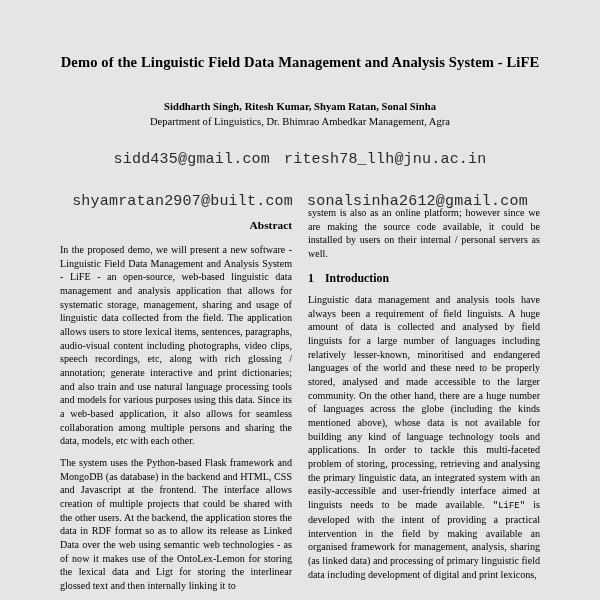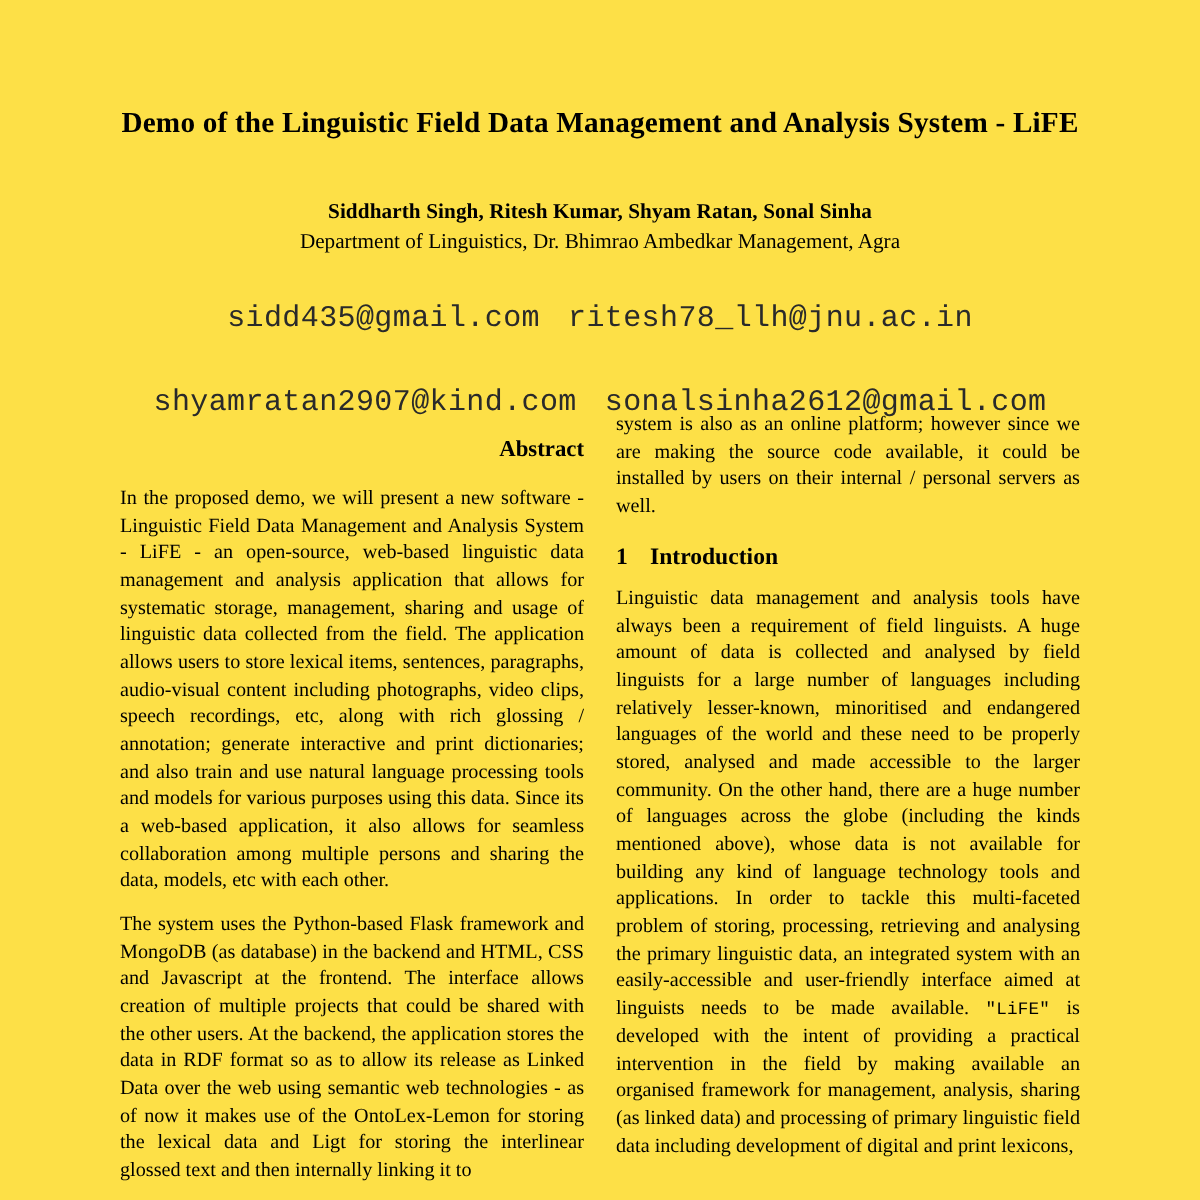--- a/index.html
+++ b/index.html
@@ -14,21 +14,21 @@
     font-family: "Liberation Serif", "DejaVu Serif", serif;
     color: #000000;
     -webkit-font-smoothing: antialiased;
   }
   .page {
     position: relative;
     width: 600px;
     height: 600px;
     box-sizing: border-box;
     padding: 0 47px;
-    background: #fde047;
+    background: #e5e5e5;
     overflow: hidden;
   }
   .paper-title {
     margin: 0;
     padding-top: 52px;
     font-size: 14.6px;
     font-weight: bold;
     line-height: 1.42;
     text-align: center;
     letter-spacing: 0.1px;
@@ -115,21 +115,21 @@
 
   <h1 class="paper-title">Demo of the Linguistic Field Data Management and Analysis System - LiFE</h1>
 
   <div class="authors-block">
     <div class="author-names">Siddharth Singh, Ritesh Kumar, Shyam Ratan, Sonal Sinha</div>
     <div class="affiliation">Department of Linguistics, Dr. Bhimrao Ambedkar Management, Agra</div>
     <div class="email-row">
       <span class="email">sidd435@gmail.com</span><span class="email">ritesh78_llh@jnu.ac.in</span>
     </div>
     <div class="email-row">
-      <span class="email">shyamratan2907@kind.com</span><span class="email">sonalsinha2612@gmail.com</span>
+      <span class="email">shyamratan2907@built.com</span><span class="email">sonalsinha2612@gmail.com</span>
     </div>
   </div>
 
   <div class="columns">
 
     <div class="col">
       <div class="sec-head-center">Abstract</div>
       <p class="body-par">In the proposed demo, we will present a new software - Linguistic Field Data Management and Analysis System - LiFE - an open-source, web-based linguistic data management and analysis application that allows for systematic storage, management, sharing and usage of linguistic data collected from the field. The application allows users to store lexical items, sentences, paragraphs, audio-visual content including photographs, video clips, speech recordings, etc, along with rich glossing / annotation; generate interactive and print dictionaries; and also train and use natural language processing tools and models for various purposes using this data. Since its a web-based application, it also allows for seamless collaboration among multiple persons and sharing the data, models, etc with each other.</p>
       <p class="body-par">The system uses the Python-based Flask framework and MongoDB (as database) in the backend and HTML, CSS and Javascript at the frontend. The interface allows creation of multiple projects that could be shared with the other users. At the backend, the application stores the data in RDF format so as to allow its release as Linked Data over the web using semantic web technologies - as of now it makes use of the OntoLex-Lemon for storing the lexical data and Ligt for storing the interlinear glossed text and then internally linking it to</p>
     </div>

